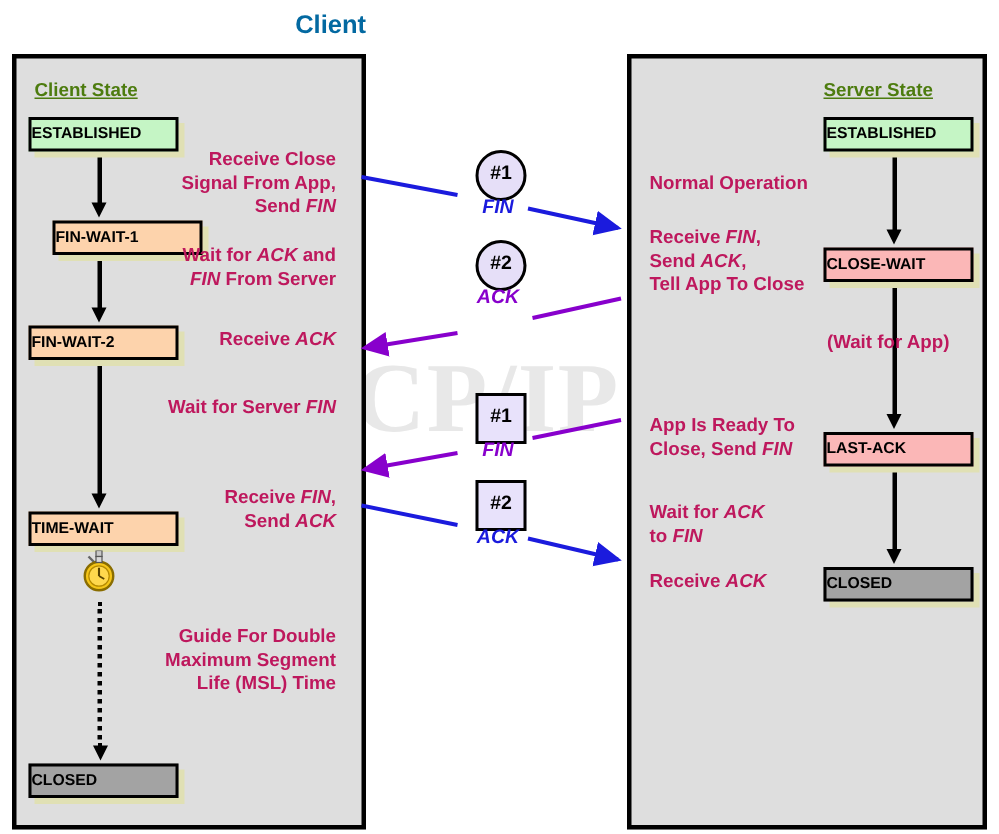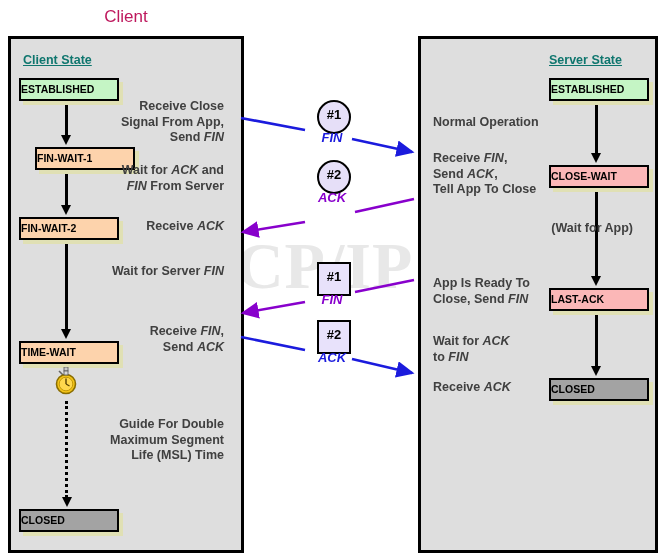--- a/index.html
+++ b/index.html
@@ -35,43 +35,43 @@
     letter-spacing: 1px;
     white-space: nowrap;
     z-index: 1;
     user-select: none;
   }
 
   
   .col-title {
     position: absolute;
     font-size: 17px;
-    font-weight: normal;
-    color: #be185d;
-    text-align: center;
+    font-weight: bold;
+    color: #0369a1;
+    text-align: right;
     z-index: 6;
   }
   #client-title { left: 8px;  top: 7px; width: 236px; }
   #server-title { left: 418px; top: 7px; width: 240px; }
 
   
   .panel {
     position: absolute;
     background: #dedede;
     border: 3px solid #000000;
     z-index: 2;
   }
   #client-panel { left: 8px;  top: 36px; width: 230px; height: 511px; }
   #server-panel { left: 418px; top: 36px; width: 234px; height: 511px; }
 
   .panel-heading {
     position: absolute;
     font-size: 12.5px;
     font-weight: bold;
-    color: #0f766e;
+    color: #4d7c0f;
     text-decoration: underline;
     white-space: nowrap;
     text-align: right;
   }
   #client-state-heading { left: 12px; top: 14px; }
   #server-state-heading { left: 128px; top: 14px; }
 
   
   .state-box {
     position: absolute;
@@ -113,21 +113,21 @@
     background: none;
     border-left: 3px dotted #000;
   }
   .v-arrow.dotted::after { left: -5.75px; }
 
   
   .note {
     position: absolute;
     font-size: 12.5px;
     font-weight: bold;
-    color: #404040;
+    color: #be185d;
     line-height: 15.5px;
     z-index: 5;
   }
   .note i { font-style: italic; }
   .note.right { text-align: right; }
   .note.left  { text-align: left; }
 
   
   #stopwatch {
     position: absolute;

